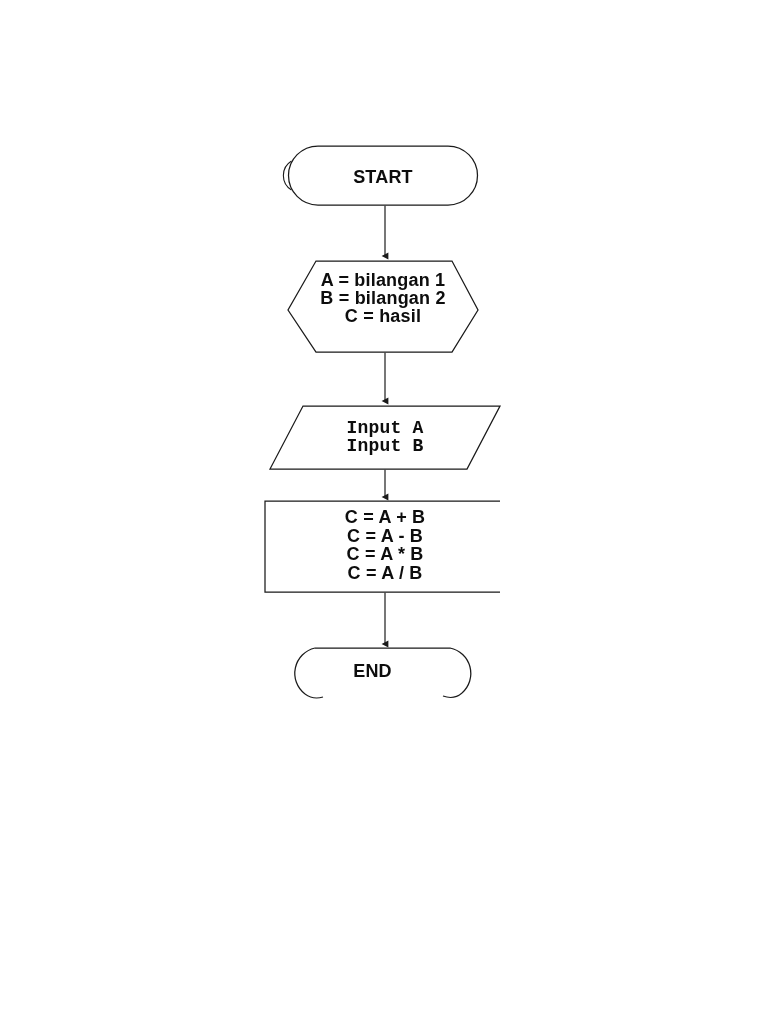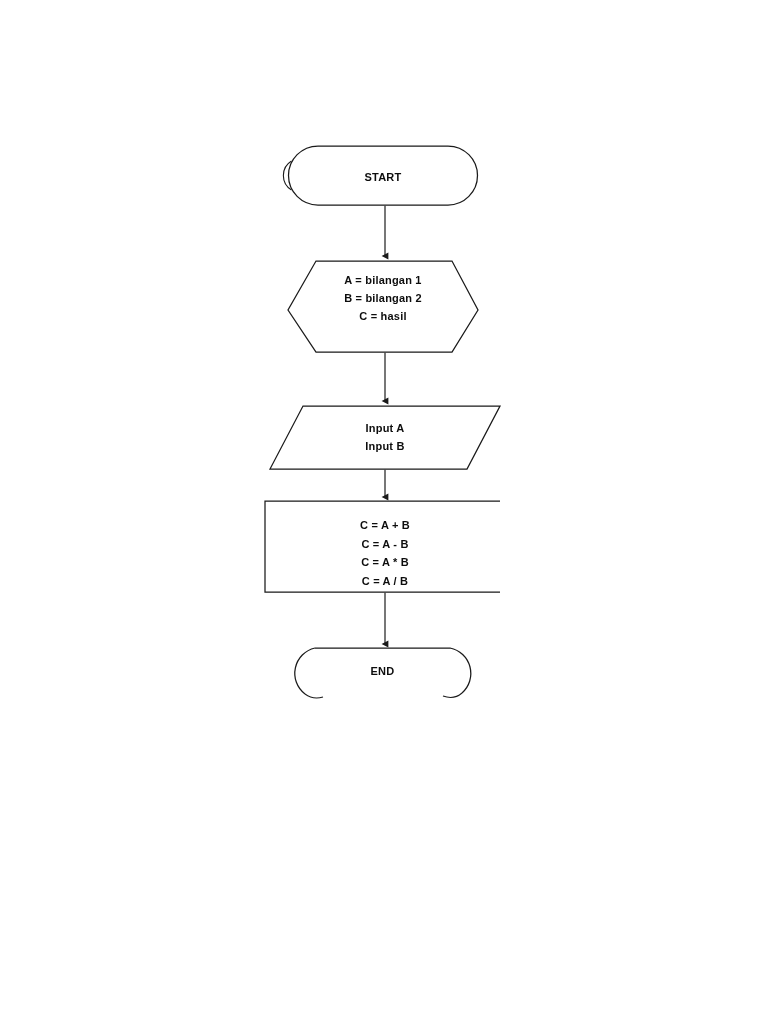--- a/index.html
+++ b/index.html
@@ -19,30 +19,29 @@
     left: 0;
     top: 0;
     width: 768px;
     height: 1024px;
   }
   .node-text {
     position: absolute;
     text-align: center;
     font-family: "Liberation Sans", sans-serif;
     font-weight: bold;
-    font-size: 11px;
+    font-size: 18px;
     line-height: 18px;
     color: #0d0d0d;
     letter-spacing: 0.2px;
     white-space: pre;
     pointer-events: none;
   }
   .node-text.small-gap {
     line-height: 18.5px;
-    margin-top: 8px;
   }
 </style>
 </head>
 <body>
 
 <svg id="flow-canvas" viewBox="0 0 768 1024" xmlns="http://www.w3.org/2000/svg">
 
   <defs>
     <marker id="arrowhead" markerWidth="9" markerHeight="9" refX="4.2" refY="4.2" orient="auto" markerUnits="userSpaceOnUse">
       <path d="M0.6,0.8 L7.8,0.8 L4.2,7.6 Z" fill="#1a1a1a"></path>
@@ -81,21 +80,21 @@
     <path d="M 462,693 q -8,7 -19,3" fill="none" stroke="#1a1a1a" stroke-width="1.1"></path>
   </g>
 </svg>
 
 <div class="node-text" style="left:318px; top:168px; width:130px;">START</div>
 
 <div class="node-text" style="left:288px; top:271px; width:190px;">A = bilangan 1
 B = bilangan 2
 C = hasil</div>
 
-<div class="node-text" style="left:290px; top:419px; width:190px;">Input A
+<div class="node-text" style="left:290px; top:419px; width:190px;font-family:Liberation Mono, monospace;">Input A
 Input B</div>
 
 <div class="node-text small-gap" style="left:290px; top:508px; width:190px;">C = A + B
 C = A - B
 C = A * B
 C = A / B</div>
 
-<div class="node-text" style="left:315px; top:662px; width:135px;">END</div>
+<div class="node-text" style="left:305px; top:662px; width:135px;">END</div>
 
 </body></html>

